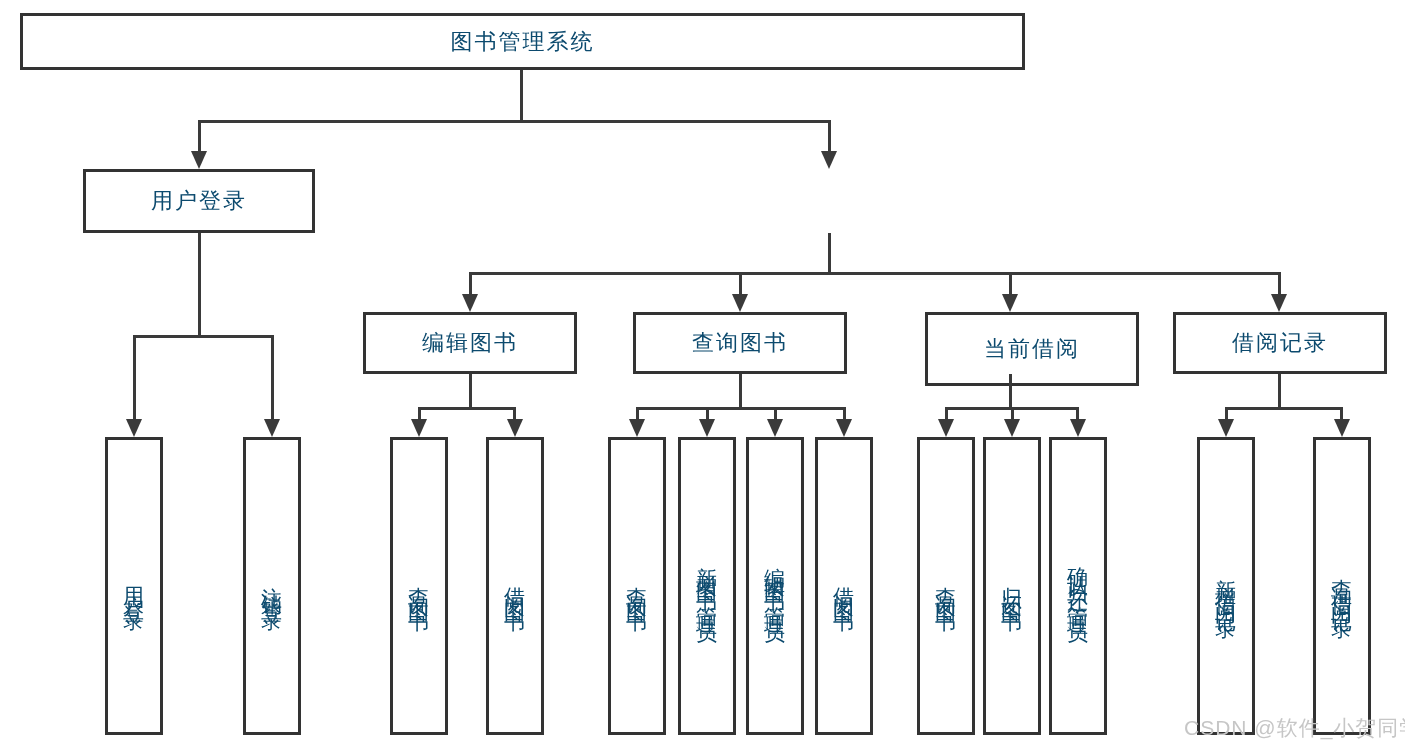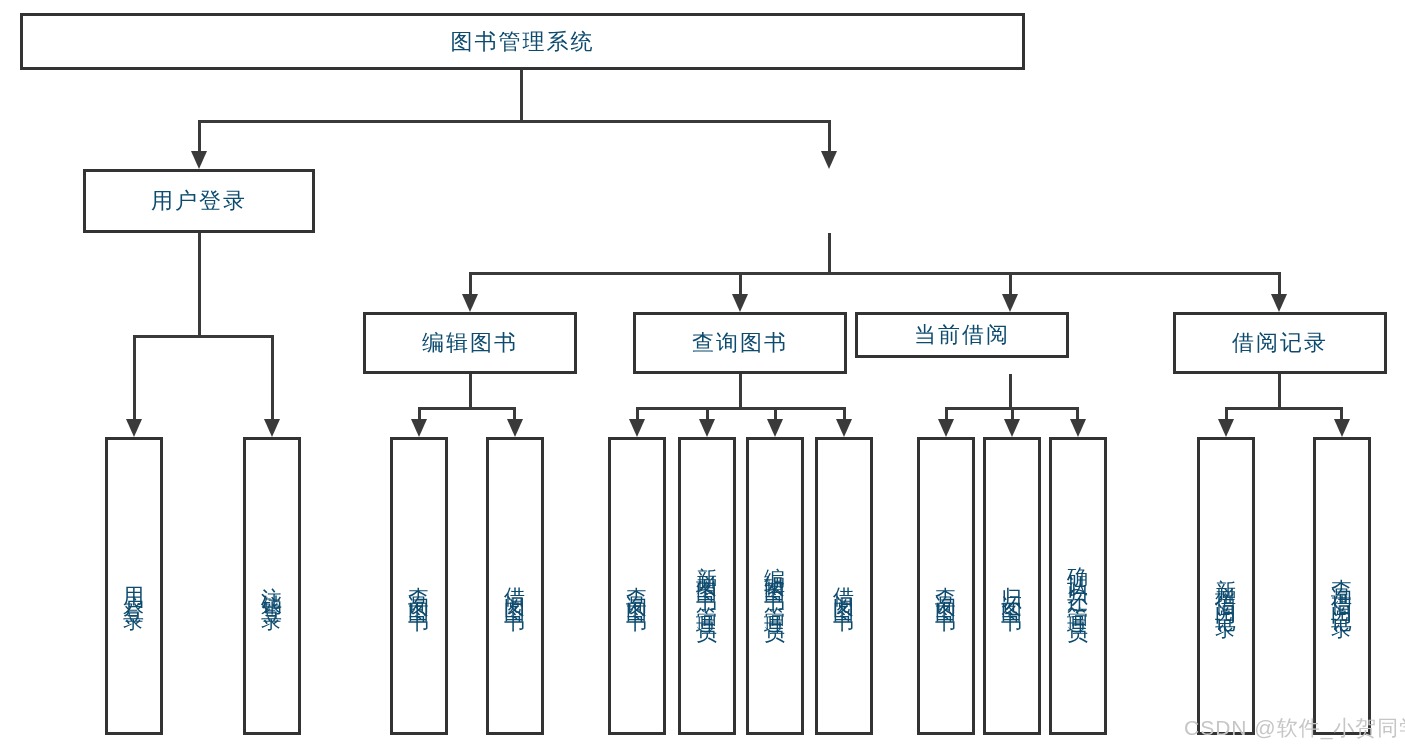--- a/index.html
+++ b/index.html
@@ -75,21 +75,21 @@
   <div class="node" style="left:83px;top:169px;width:232px;height:64px">
     <span class="lbl">用户登录</span>
   </div>
 
   <div class="node" style="left:363px;top:312px;width:214px;height:62px">
     <span class="lbl">编辑图书</span>
   </div>
   <div class="node" style="left:633px;top:312px;width:214px;height:62px">
     <span class="lbl">查询图书</span>
   </div>
-  <div class="node" style="left:855px;top:312px;width:214px;height:46px">
+  <div class="node" style="left:925px;top:312px;width:214px;height:74px">
     <span class="lbl">当前借阅</span>
   </div>
   <div class="node" style="left:1173px;top:312px;width:214px;height:62px">
     <span class="lbl">借阅记录</span>
   </div>
 
   <div class="node vert" style="left:105px;top:437px;width:58px;height:298px">
     <span class="lbl">用户登录</span>
   </div>
   <div class="node vert" style="left:243px;top:437px;width:58px;height:298px">

